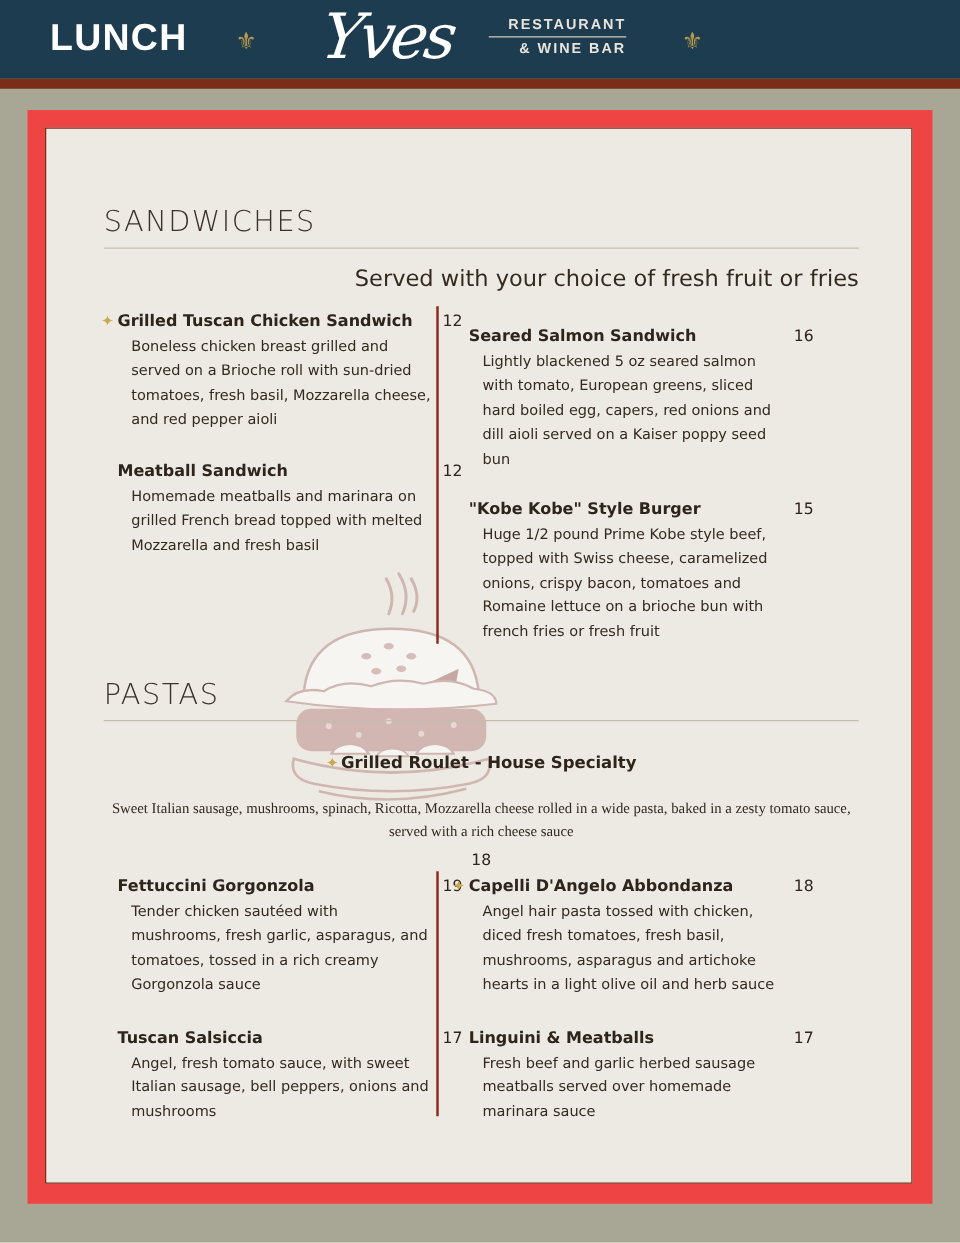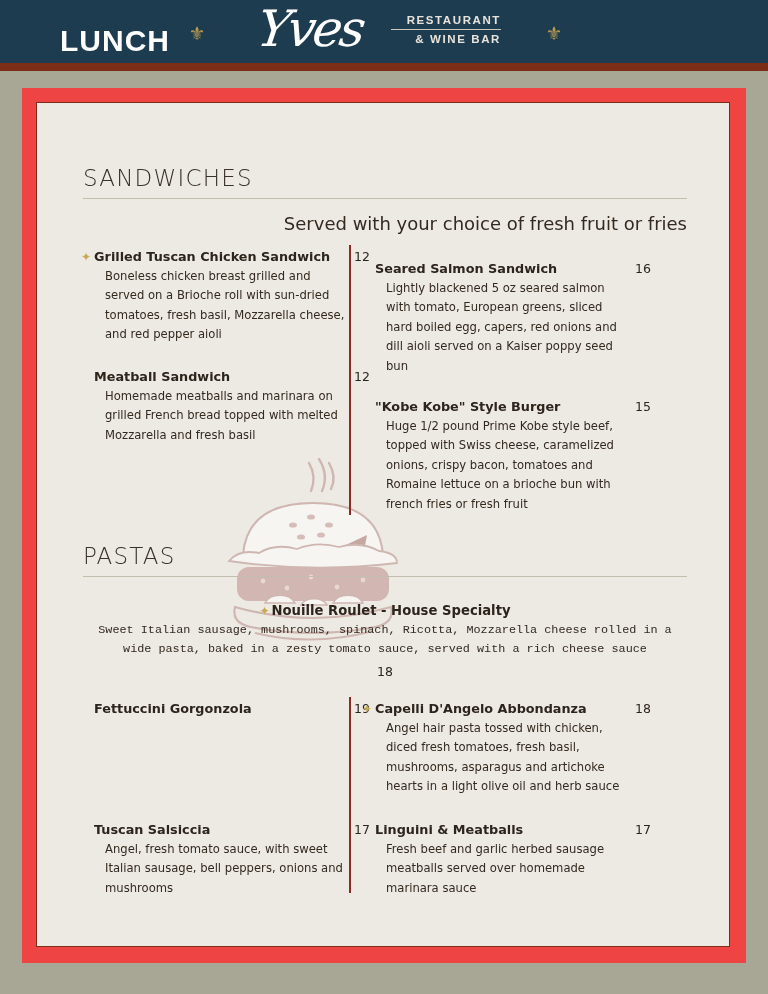--- a/index.html
+++ b/index.html
@@ -13,23 +13,23 @@
   
   .header{
     position:absolute;left:0;top:0;width:768px;height:63px;
     background:#1e3c4f;
   }
   .header-rule{
     position:absolute;left:0;top:63px;width:768px;height:8px;
     background:#7b2d18;
   }
   .lunch{
-    position:absolute;left:40px;top:24px;
+    position:absolute;left:40px;top:14px;
     font-size:30px;font-weight:bold;letter-spacing:1px;
-    color:#ffffff;font-family:"Liberation Sans",sans-serif;margin-left:20px;
+    color:#ffffff;font-family:"Liberation Sans",sans-serif;
   }
   .fleur{
     position:absolute;top:22px;width:18px;height:24px;
     color:#b99a4e;font-size:19px;line-height:24px;text-align:center;
   }
   .fleur.left{left:188px;}
   .fleur.right{left:545px;}
 
   .logo{
     position:absolute;left:258px;top:2px;width:250px;height:62px;
@@ -117,22 +117,22 @@
   
   .specialty{position:absolute;left:46px;width:604px;text-align:center;}
   .specialty-head{
     font-family:"DejaVu Sans", sans-serif;
     font-size:13.2px;font-weight:bold;color:#2d241c;
   }
   .specialty-head .orn{
     margin:0 2px 0 0;display:inline;font-size:12px;
   }
   .specialty-desc{
-    font-family:Liberation Mono, monospace;
-    font-size:11.8px;color:#33291f;line-height:1.62;margin-top:3px;
+    font-family:Liberation Serif, serif;
+    font-size:11.8px;color:#33291f;line-height:1.62;margin-top:19px;
   }
   .specialty-price{
     font-family:"DejaVu Sans", sans-serif;
     font-size:12.5px;color:#2d241c;margin-top:5px;
   }
 
   
   .burger{
     position:absolute;left:176px;top:352px;width:200px;height:200px;
     opacity:.55;pointer-events:none;
@@ -236,33 +236,34 @@
       <div class="item-desc">Huge 1/2 pound Prime Kobe style beef, topped with Swiss cheese, caramelized onions, crispy bacon, tomatoes and Romaine lettuce on a brioche bun with french fries or fresh fruit</div>
     </div>
 
     <div class="section" style="top:440px;">
       <div class="section-title">PASTAS</div>
       <div class="section-rule"></div>
     </div>
 
     <div class="specialty" style="top:500px;">
       <div class="specialty-head">
-        <span class="orn">✦</span><span>Nouille Roulet  -  House Specialty</span>
+        <span class="orn">✦</span><span>Grilled Roulet  -  House Specialty</span>
       </div>
       <div class="specialty-desc">Sweet Italian sausage, mushrooms, spinach, Ricotta, Mozzarella cheese rolled in a wide pasta, baked in a zesty tomato sauce, served with a rich cheese sauce</div>
       <div class="specialty-price">18</div>
     </div>
 
     <div class="col-divider" style="left:312px;top:594px;height:196px;"></div>
 
     <div class="item" style="left:57px;top:598px;">
       <div class="item-head">
         <span class="item-name">Fettuccini Gorgonzola</span>
         <span class="item-price">19</span>
       </div>
+      <div class="item-desc">Tender chicken sautéed with mushrooms, fresh garlic, asparagus, and tomatoes, tossed in a rich creamy Gorgonzola sauce</div>
     </div>
 
     <div class="item" style="left:57px;top:719px;">
       <div class="item-head">
         <span class="item-name">Tuscan Salsiccia</span>
         <span class="item-price">17</span>
       </div>
       <div class="item-desc">Angel, fresh tomato sauce, with sweet Italian sausage, bell peppers, onions and mushrooms</div>
     </div>
 

